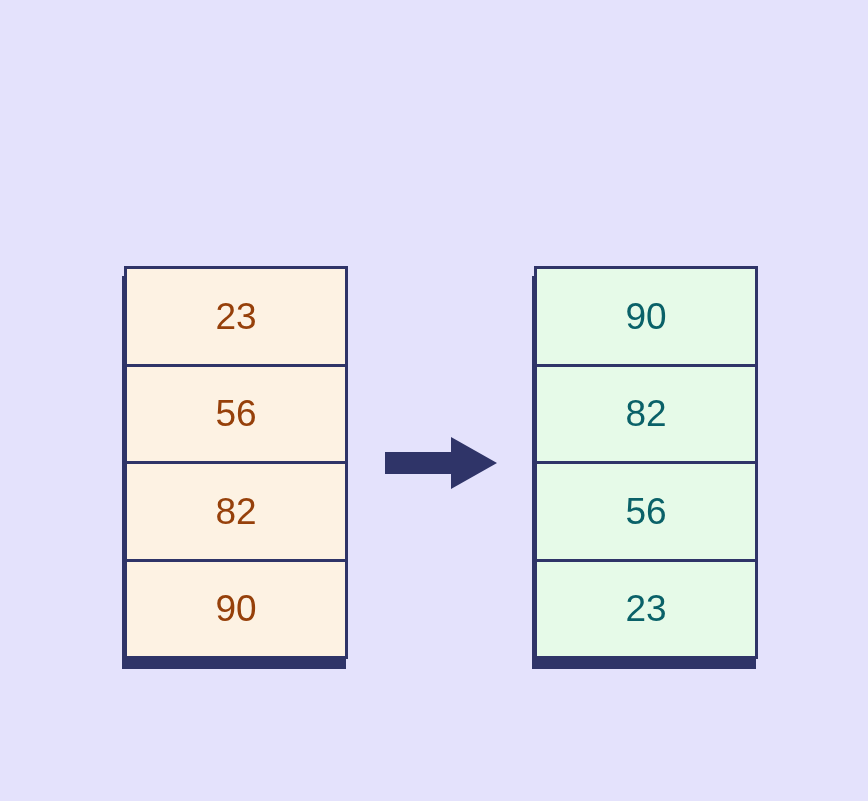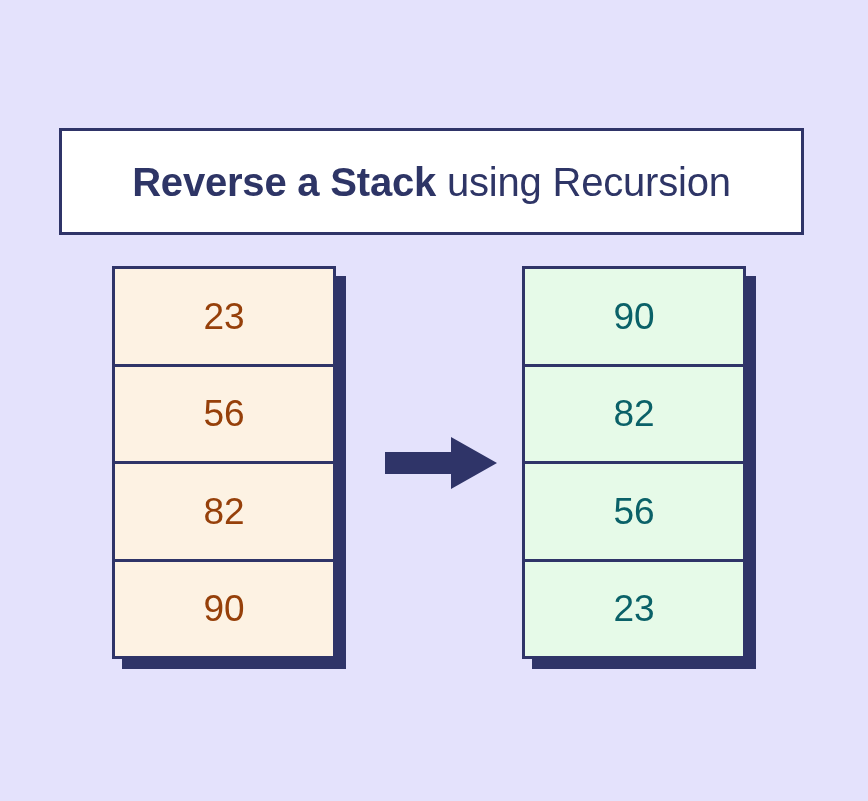--- a/index.html
+++ b/index.html
@@ -65,21 +65,21 @@
     position: absolute;
     left: 10px;
     top: 10px;
     width: 224px;
     height: 393px;
     background: #2f3468;
   }
 
   .stack-body {
     position: absolute;
-    left: 0;
+    left: 12px;
     top: 0;
     width: 224px;
     height: 393px;
     box-sizing: border-box;
     border: 3px solid #2f3468;
     display: flex;
     flex-direction: column;
   }
 
   .stack-cell {
@@ -114,25 +114,20 @@
     top: 437px;
     width: 112px;
     height: 52px;
   }
 </style>
 </head>
 <body>
 
 <div id="canvas">
 
-  <div id="title-banner">
-    <div id="title-text">
-      <span class="strong">Reverse a Stack</span><span class="light"> using Recursion</span>
-    </div>
-  </div>
 
   <div id="stack-before-wrap" class="stack-wrap">
     <div class="stack-shadow"></div>
     <div id="stack-before" class="stack-body">
       <div class="stack-cell">23</div>
       <div class="stack-cell">56</div>
       <div class="stack-cell">82</div>
       <div class="stack-cell">90</div>
     </div>
   </div>

